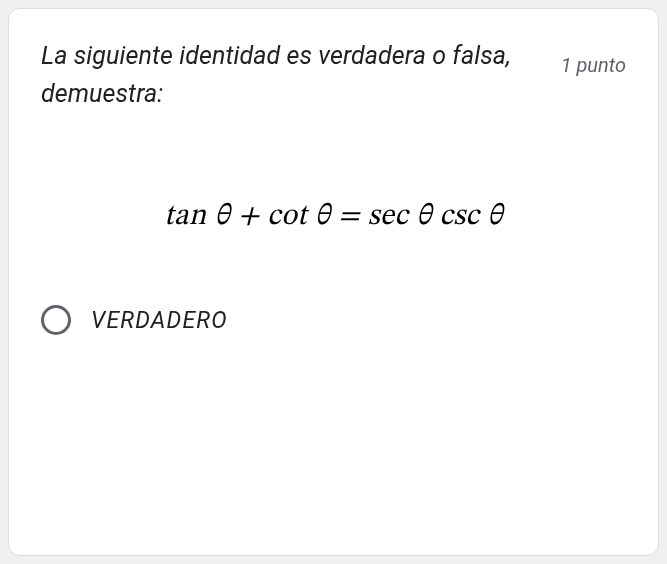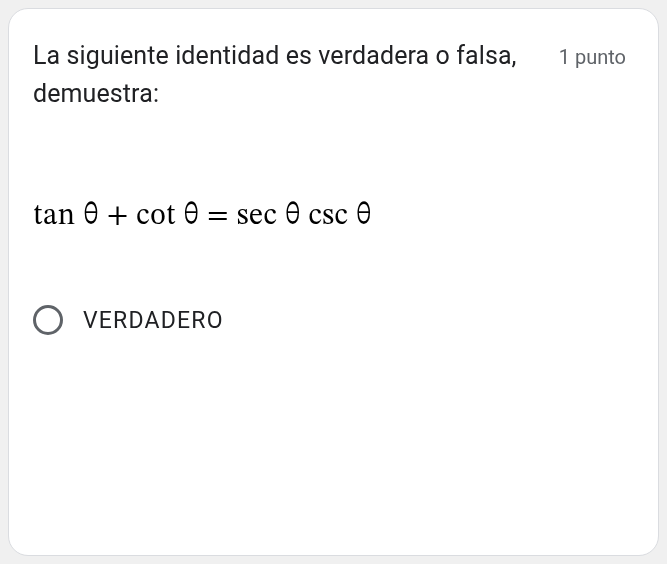--- a/index.html
+++ b/index.html
@@ -9,49 +9,51 @@
     }
     body {
       font-family: 'Roboto', 'Helvetica Neue', Arial, sans-serif;
       background: #f0f0f0;
       padding: 8px;
       width: 667px;
     }
     .card {
       background: #ffffff;
       border: 1px solid #dadce0;
-      border-radius: 20px;
-      padding: 28px 32px 32px 24px;
+      border-radius: 12px;
+      padding: 28px 32px 32px 32px;
       width: 100%;
       min-height: 548px;
+      font-style: italic;
     }
     .header-row {
       display: flex;
       align-items: flex-start;
       justify-content: space-between;
       gap: 16px;
     }
     .question-text {
       font-size: 25px;
       color: #202124;
       line-height: 1.5;
       font-weight: 400;
       flex: 1;
       letter-spacing: 0.1px;
     }
     .points {
       font-size: 20px;
       color: #5f6368;
       white-space: nowrap;
-      margin-top: 8px;
+      margin-top: 16px;
       font-weight: 400;
     }
     .formula-area {
       margin-top: 85px;
       margin-bottom: 70px;
+      text-align: center;
     }
     .formula {
       font-family: 'Cambria Math', 'STIX Two Math', 'Times New Roman', serif;
       font-size: 30px;
       color: #000000;
       letter-spacing: 0.5px;
     }
     .options {
       display: flex;
       flex-direction: row;

